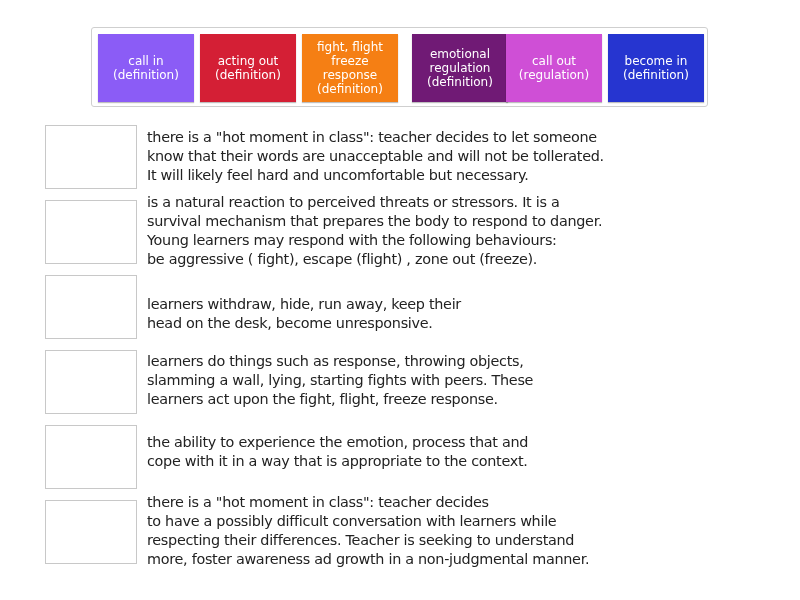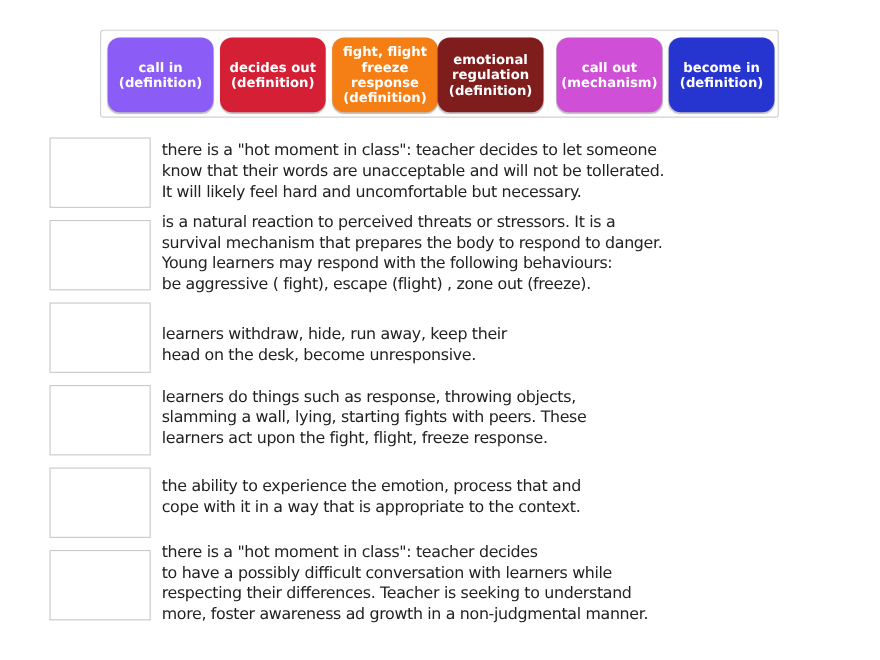--- a/index.html
+++ b/index.html
@@ -1,48 +1,48 @@
 <!DOCTYPE html>
 <html><head>
 <meta charset="utf-8">
 <style>
   html, body { margin:0; padding:0; background:#ffffff; }
   body { width:800px; height:600px; position:relative; overflow:hidden; font-family:"DejaVu Sans", sans-serif; }
   .tray { position:absolute; left:91px; top:27px; width:617px; height:80px; border:1px solid #cfcfcf; border-radius:3px; box-sizing:border-box; background:#fff; }
-  .tile { position:absolute; top:6px; width:96px; height:68px; border-radius:11px; color:#fff; font-weight:bold; font-size:12px; line-height:14px; display:flex; align-items:center; justify-content:center; text-align:center; box-shadow:0 1px 1px rgba(0,0,0,0.25); cursor:grab; padding:16px 4px; box-sizing:border-box; }
+  .tile { position:absolute; top:6px; width:96px; height:68px; border-radius:0; color:#fff; font-weight:normal; font-size:12px; line-height:14px; display:flex; align-items:center; justify-content:center; text-align:center; box-shadow:0 1px 1px rgba(0,0,0,0.25); cursor:grab; padding:16px 4px; box-sizing:border-box; }
   .row { position:absolute; left:45px; width:640px; }
   .drop { position:absolute; left:0; top:0; width:92px; height:64px; border:1px solid #c8c8c8; box-sizing:border-box; background:#fff; }
   .text { position:absolute; left:102px; top:0; font-size:14.4px; line-height:19px; color:#222; white-space:pre; font-family:"DejaVu Sans", sans-serif; letter-spacing:-0.3px; }
 </style>
 </head>
 <body>
 
 <div class="tray">
   <div class="tile" style="left:6px;background:#8b5cf6">
       <span style="white-space:pre">call in
 (definition)</span>
     </div>
   <div class="tile" style="left:108px;background:#d41f35">
-      <span style="white-space:pre">decides out
+      <span style="white-space:pre">acting out
 (definition)</span>
     </div>
   <div class="tile" style="left:210px;background:#f57f14">
       <span style="white-space:pre">fight, flight
 freeze
 response
 (definition)</span>
     </div>
-  <div class="tile" style="left:306px;background:#7f1d1d">
+  <div class="tile" style="left:320px;background:#701a75">
       <span style="white-space:pre">emotional
 regulation
 (definition)</span>
     </div>
   <div class="tile" style="left:414px;background:#cf4fd6">
       <span style="white-space:pre">call out
-(mechanism)</span>
+(regulation)</span>
     </div>
   <div class="tile" style="left:516px;background:#2635d0">
       <span style="white-space:pre">become in
 (definition)</span>
     </div>
 </div>
 
 <div class="row" style="top:125px">
   <div class="drop"></div>
   <div class="text" style="top:3px">there is a "hot moment in class": teacher decides to let someone

